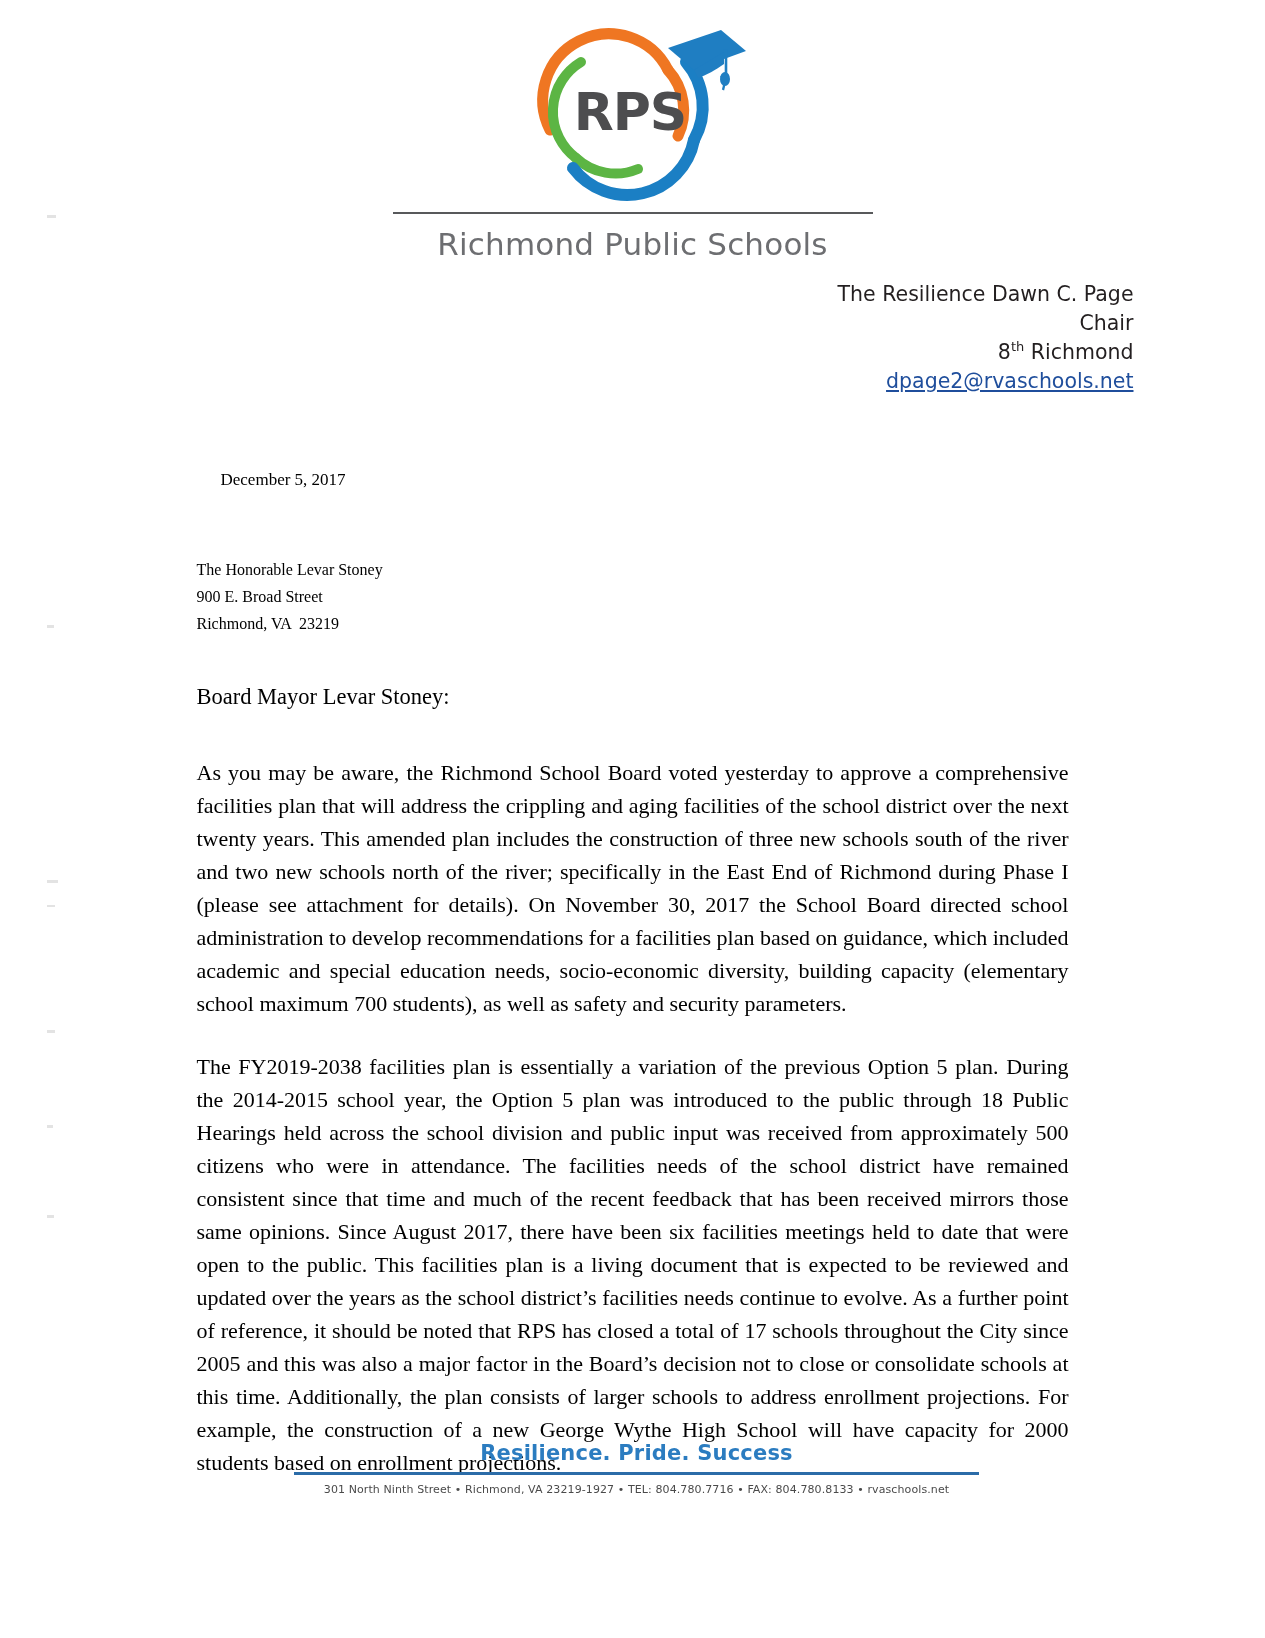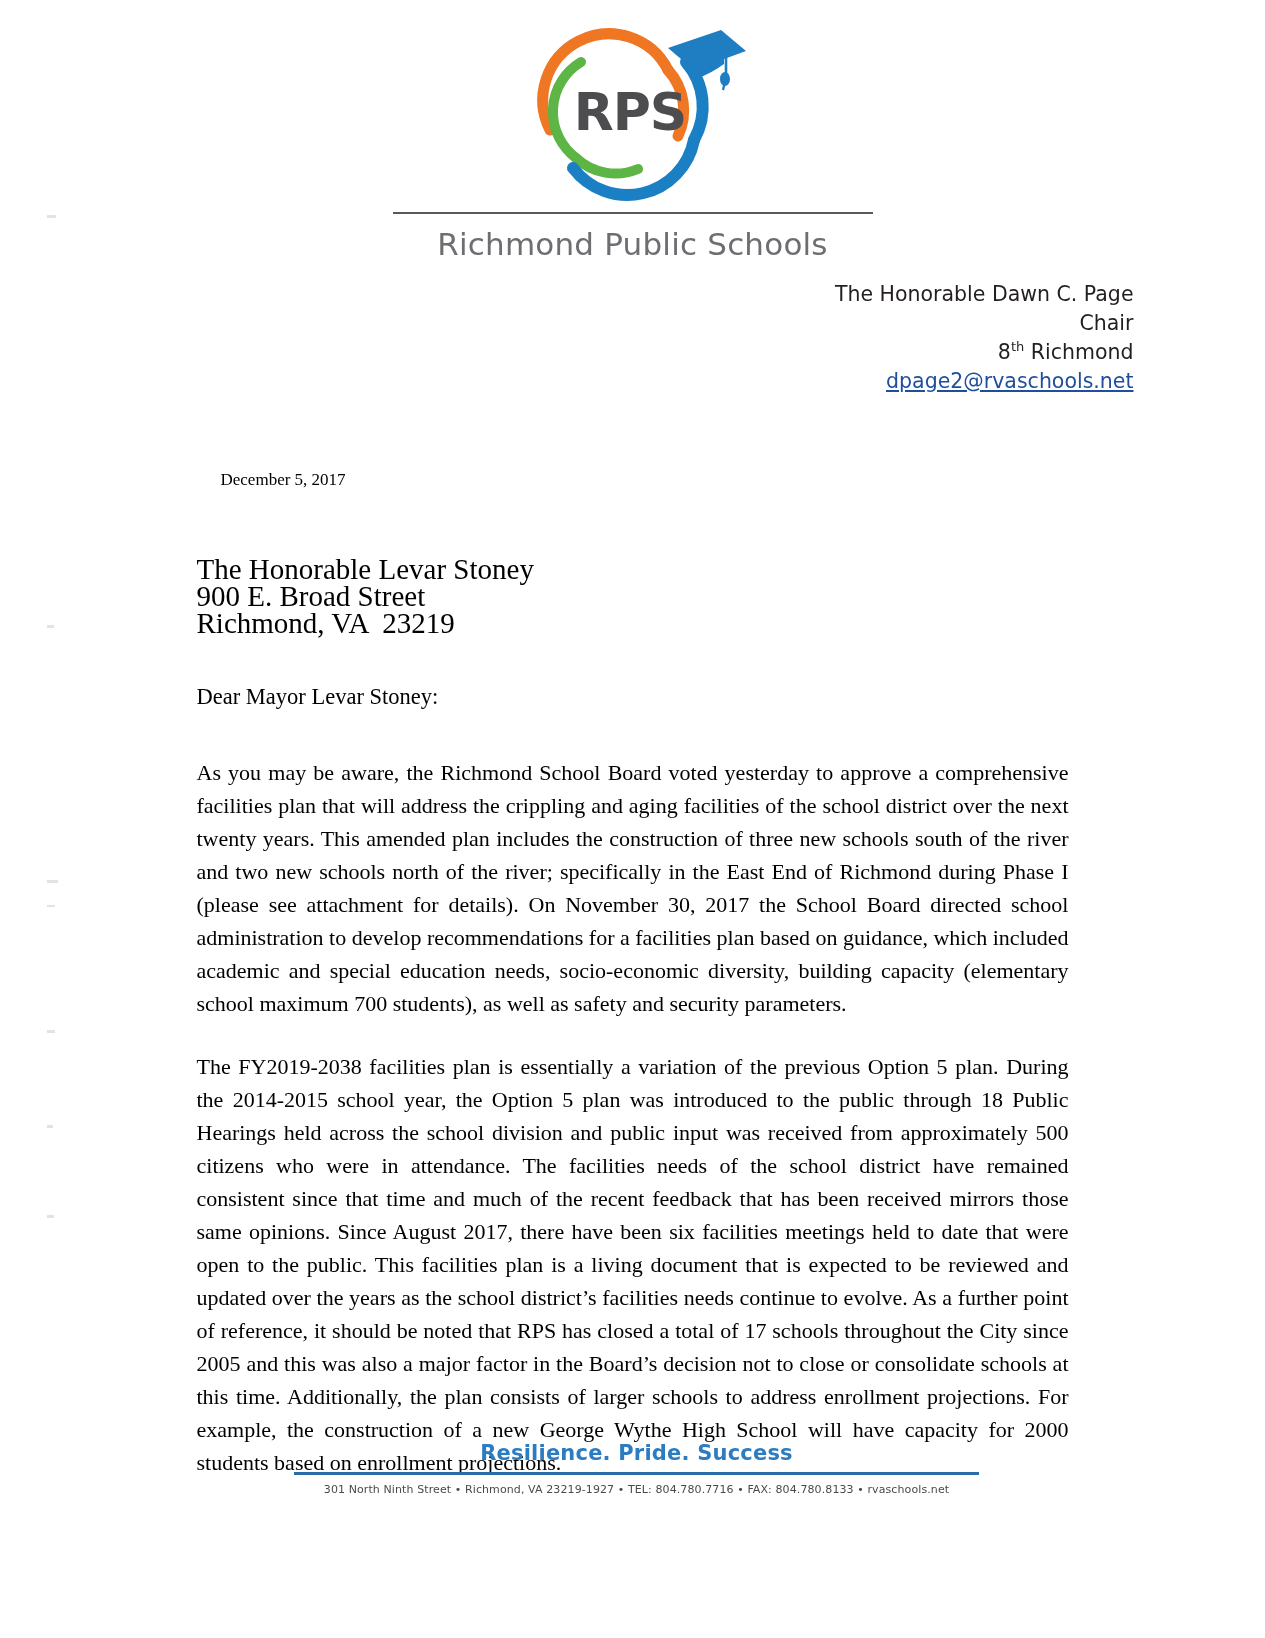--- a/index.html
+++ b/index.html
@@ -87,21 +87,21 @@
     left: 150px;
     right: 150px;
     top: 470px;
   }
   .date-line {
     font-size: 17px;
     margin: 0 0 0 24px;
   }
   .recipient {
     margin-top: 66px;
-    font-size: 29px;
+    font-size: 16px;
     line-height: 27px;
   }
   .recipient div { white-space: pre; }
 
   .salutation {
     margin-top: 47px;
     font-size: 22.5px;
   }
   p.para {
     margin: 30px 0 0 0;
@@ -176,37 +176,37 @@
 
         <text x="112" y="112" text-anchor="middle" font-family="DejaVu Sans, Liberation Sans, sans-serif" font-size="52" font-weight="bold" fill="#4d4d4f" letter-spacing="-1">RPS</text>
       </svg>
     </div>
 
     <div class="rule"></div>
     <div class="school-name">Richmond Public Schools</div>
   </div>
 
   <div class="contact-block">
-    <div>The Honorable Dawn C.  Page</div>
+    <div>The Resilience Dawn C.  Page</div>
     <div>Chair</div>
     <div><span>8</span><span class="sup">th</span><span> Richmond</span></div>
     <div><a class="contact-email" href="#">dpage2@rvaschools.net</a></div>
   </div>
 
   <div class="letter-body">
 
     <div class="date-line">December 5, 2017</div>
 
     <div class="recipient">
       <div>The Honorable Levar Stoney</div>
       <div>900 E. Broad Street</div>
       <div>Richmond, VA  23219</div>
     </div>
 
-    <div class="salutation">Dear Mayor Levar Stoney:</div>
+    <div class="salutation">Board Mayor Levar Stoney:</div>
 
     <p class="para first">As you may be aware, the Richmond School Board voted yesterday to approve a comprehensive facilities plan that will address the crippling and aging facilities of the school district over the next twenty years. This amended plan includes the construction of three new schools south of the river and two new schools north of the river; specifically in the East End of Richmond during Phase I (please see attachment for details).  On November 30, 2017 the School Board directed school administration to develop recommendations for a facilities plan based on guidance, which included academic and special education needs, socio-economic diversity, building capacity  (elementary school maximum 700 students), as well as safety and security parameters.</p>
     <p class="para">The FY2019-2038 facilities plan is essentially a variation of the previous Option 5 plan.  During the 2014-2015 school year, the Option 5 plan was introduced to the public through 18 Public Hearings held across the school division and public input was received from approximately 500 citizens who were in attendance.   The facilities needs of the school district have remained consistent since that time and much of the recent feedback that has been received mirrors those same opinions. Since August 2017, there have been six facilities meetings held to date that were open to the public. This facilities plan is a living document that is expected to be reviewed and updated over the years as the school district’s facilities needs continue to evolve. As a further point of reference, it should be noted that RPS has closed a total of 17 schools throughout the City since 2005 and this was also a major factor in the Board’s decision not to close or consolidate schools at this time. Additionally, the plan consists of larger schools to address enrollment projections. For example, the construction of a new George Wythe High School will have capacity for 2000 students based on enrollment projections.</p>
   </div>
 
   <div class="footer">
     <div class="tagline">Resilience. Pride. Success</div>
     <div class="footer-rule"></div>
     <div class="footer-address">301 North Ninth Street • Richmond, VA 23219-1927 • TEL: 804.780.7716 • FAX: 804.780.8133 • rvaschools.net</div>
   </div>

